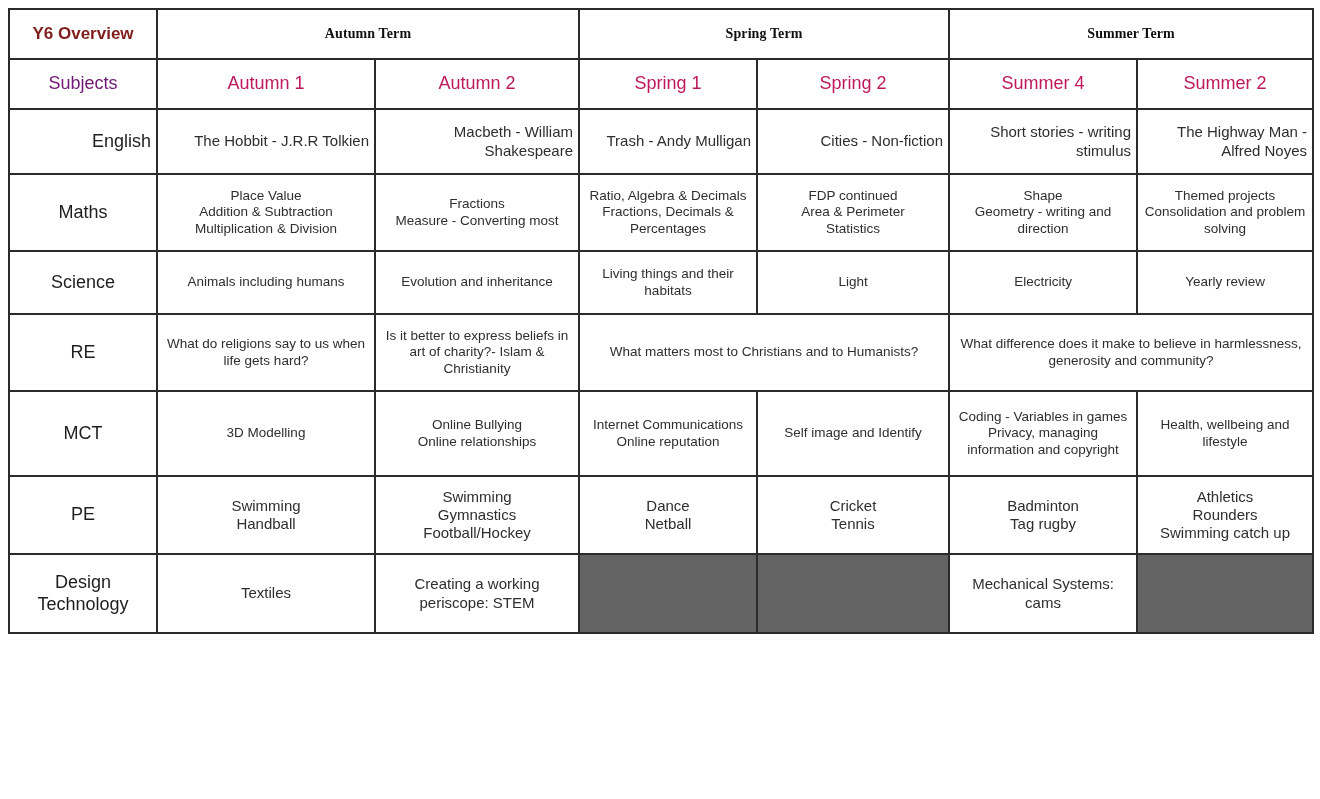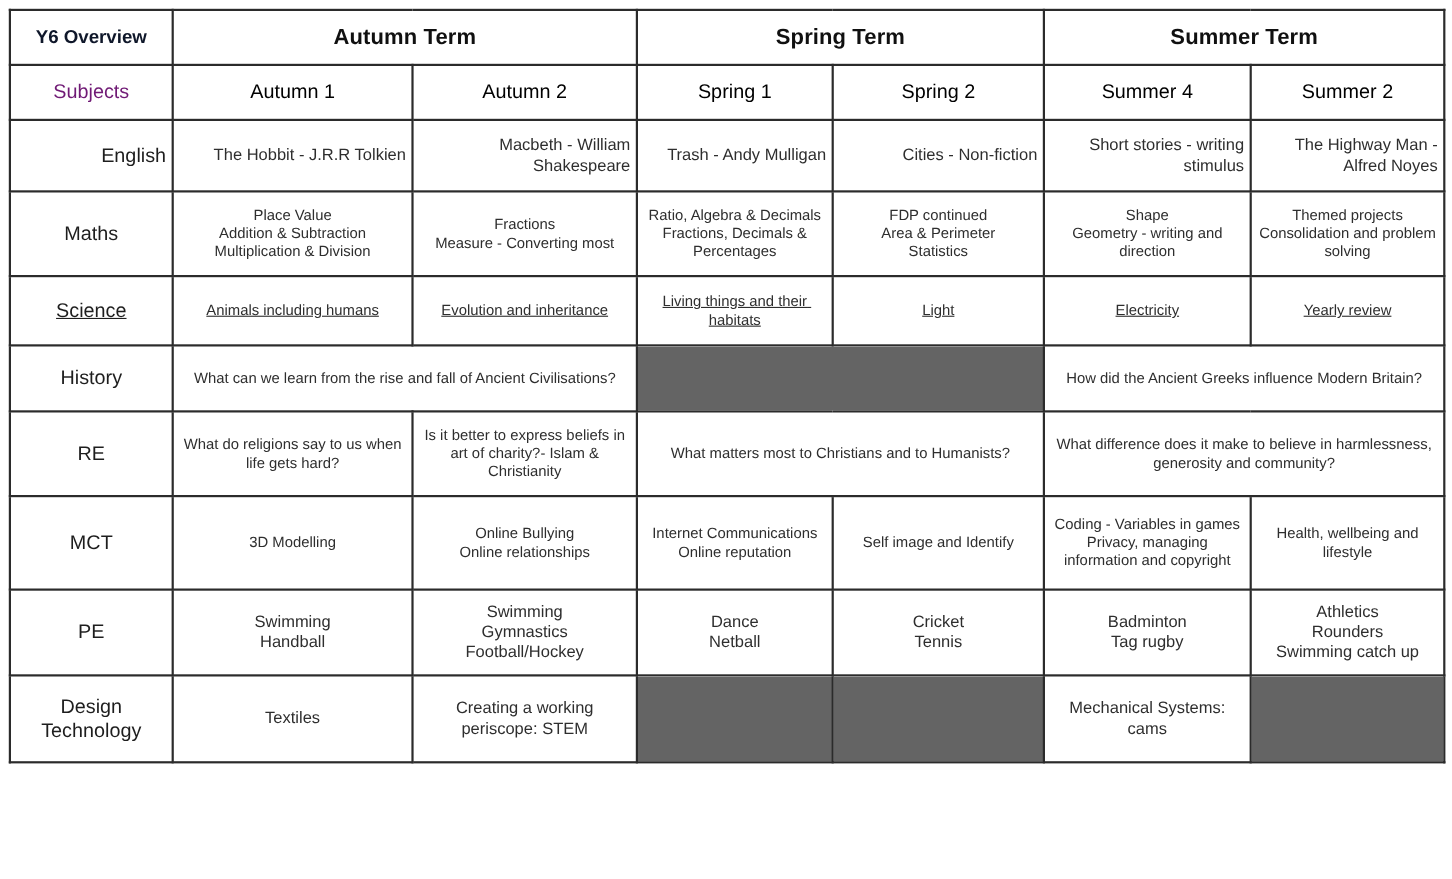--- a/index.html
+++ b/index.html
@@ -47,38 +47,39 @@
   col.c-a2   { width: 204px; }
   col.c-s1   { width: 178px; }
   col.c-s2   { width: 192px; }
   col.c-u1   { width: 188px; }
   col.c-u2   { width: 176px; }
 
   
   td.term-head {
     background: #b5b5b5;
     font-weight: bold;
-    font-size: 20px;
+    font-size: 14px;
     letter-spacing: 0.1px;
     color: #101010;
     height: 40px;
+    font-family: Liberation Serif, serif;
   }
   td.corner-head {
     background: #b5b5b5;
     font-weight: bold;
     font-size: 17px;
-    color: #0f172a;
+    color: #7f1d1d;
   }
 
   
   td.sub-head {
     background: #d4d4d4;
     font-size: 18px;
     font-weight: normal;
-    color: #000000;
+    color: #be185d;
     height: 40px;
   }
   td.subjects-head {
     background: #d4d4d4;
     font-size: 18px;
     color: #701a75;
   }
 
   
   td.subject {
@@ -99,21 +100,21 @@
     background: #646464;
   }
 
   .cell-text { display: block; white-space: pre-wrap; }
 
   
   tr.r-head   td { height: 40px; }
   tr.r-subs   td { height: 40px; }
   tr.r-eng    td { height: 55px; text-align: right; }
   tr.r-maths  td { height: 67px; }
-  tr.r-sci    td { height: 53px; text-decoration: underline; }
+  tr.r-sci    td { height: 53px; }
   tr.r-hist   td { height: 50px; }
   tr.r-geo    td { height: 54px; }
   tr.r-re     td { height: 67px; }
   tr.r-mct    td { height: 75px; }
   tr.r-art    td { height: 42px; }
   tr.r-pe     td { height: 68px; }
   tr.r-dt     td { height: 69px; }
 </style>
 </head>
 <body>
@@ -215,30 +216,20 @@
             <span class="cell-text">Light</span>
           </td>
         <td class="cell">
             <span class="cell-text">Electricity</span>
           </td>
         <td class="cell">
             <span class="cell-text">Yearly review</span>
           </td>
       </tr>
 
-      <tr class="r-hist">
-        <td class="subject">History</td>
-        <td class="cell" colspan="2">
-            <span class="cell-text">What can we learn from the rise and fall of Ancient Civilisations?</span>
-          </td>
-        <td class="cell blocked" colspan="2"></td>
-        <td class="cell" colspan="2">
-            <span class="cell-text">How did the Ancient Greeks influence Modern Britain?</span>
-          </td>
-      </tr>
 
 
       <tr class="r-re">
         <td class="subject">RE</td>
         <td class="cell">
             <span class="cell-text">What do religions say to us when life gets hard?</span>
           </td>
         <td class="cell">
             <span class="cell-text">Is it better to express beliefs in art of charity?- Islam &amp; Christianity</span>
           </td>

